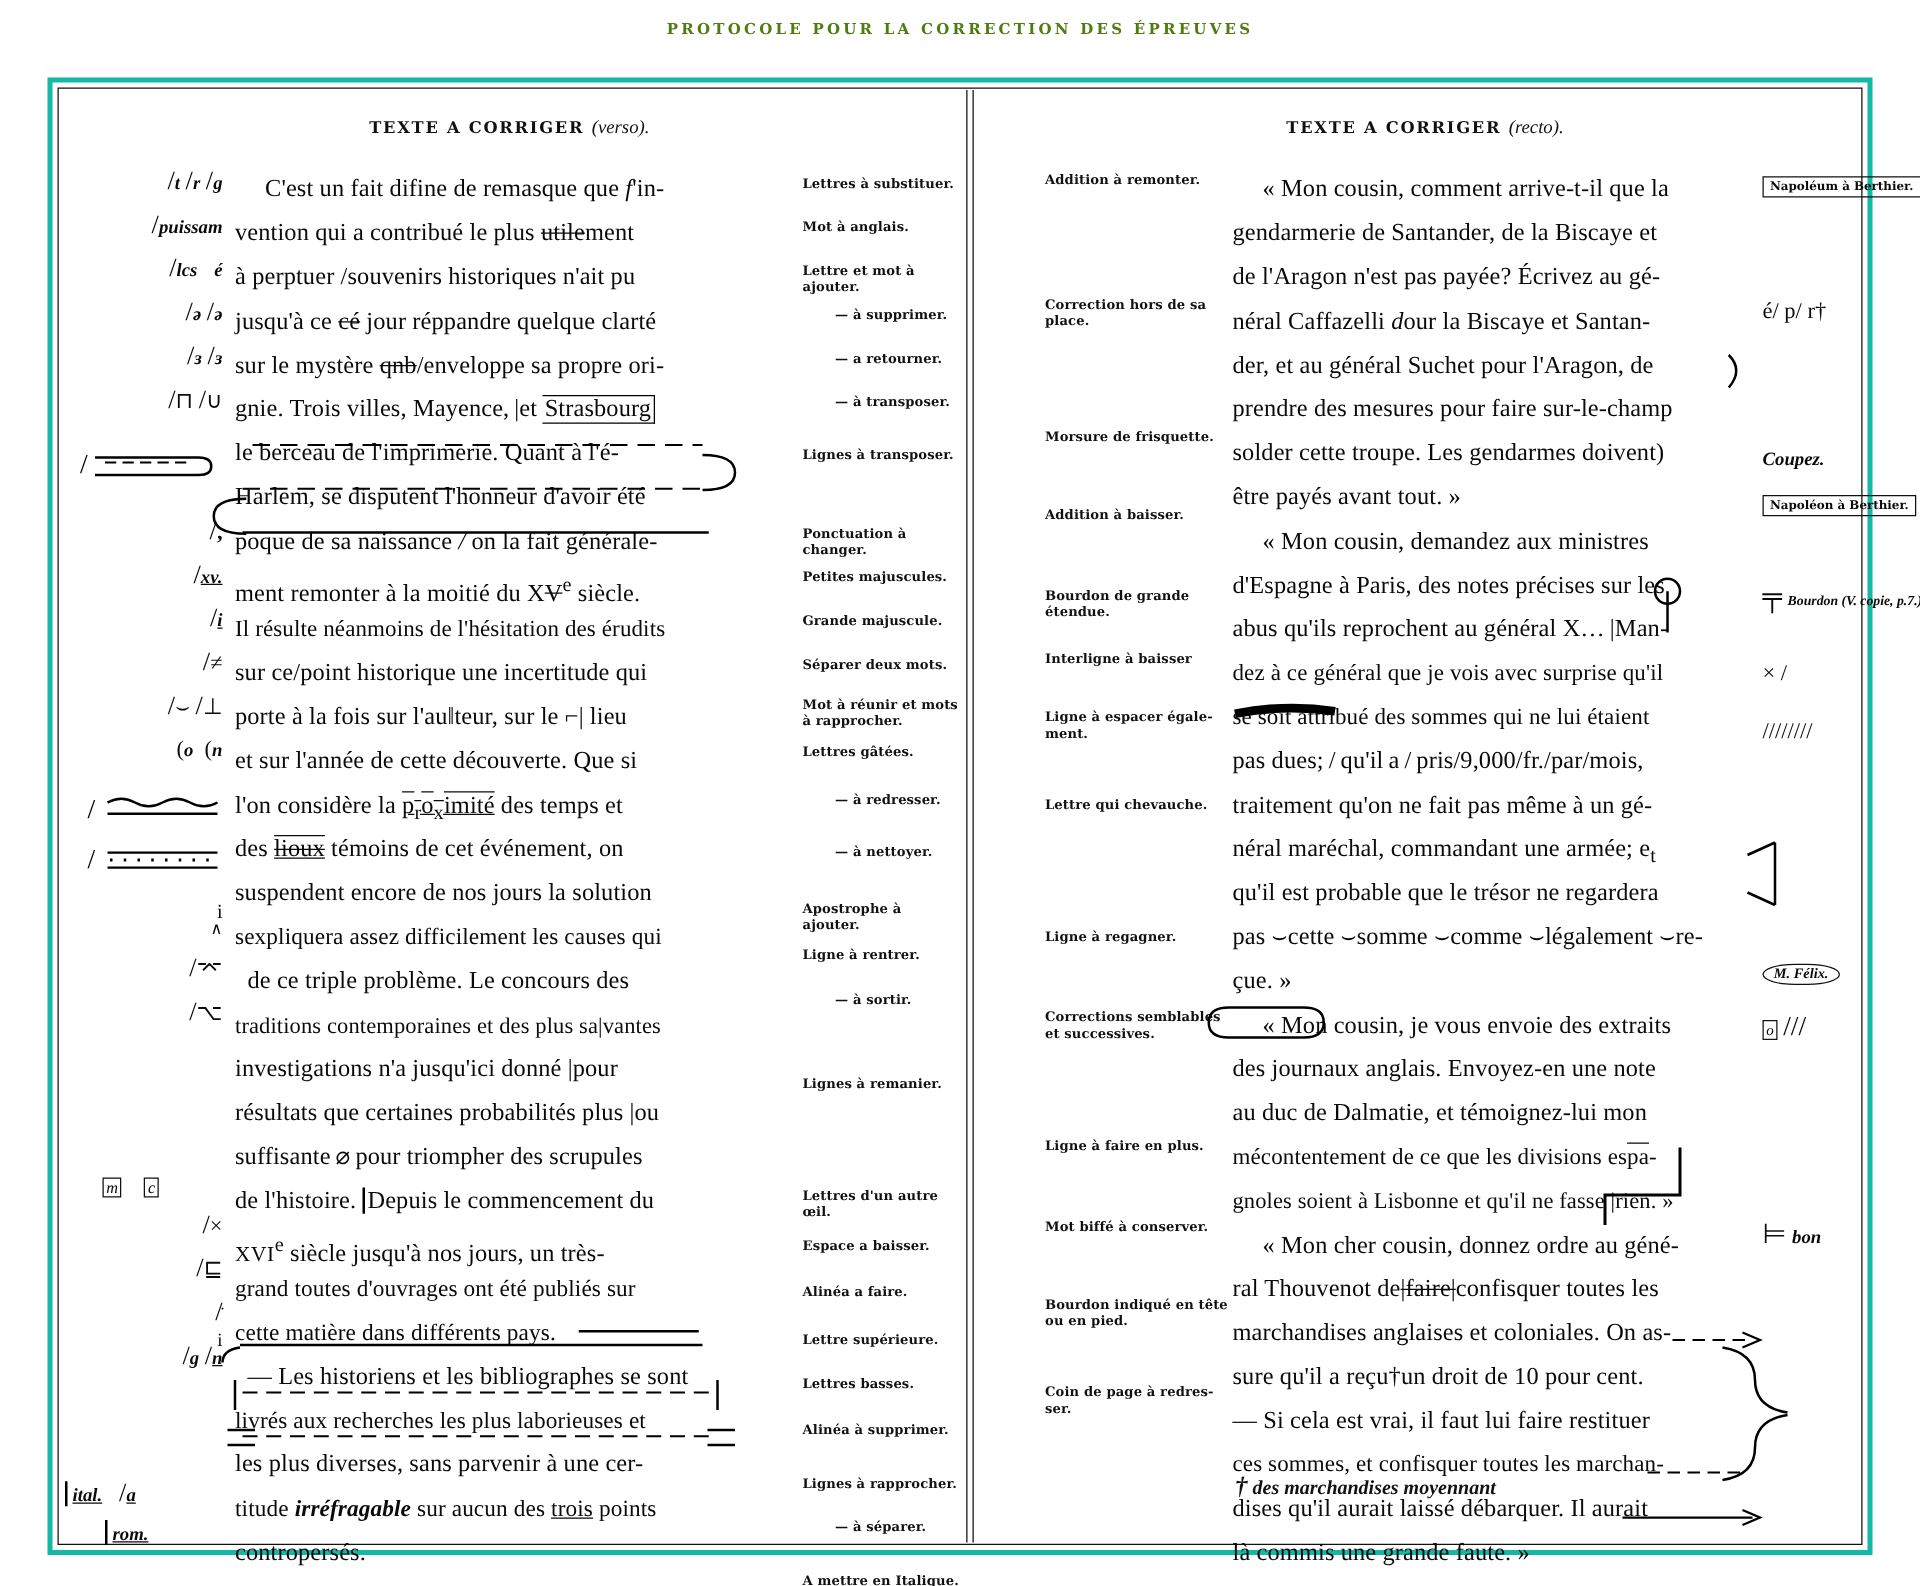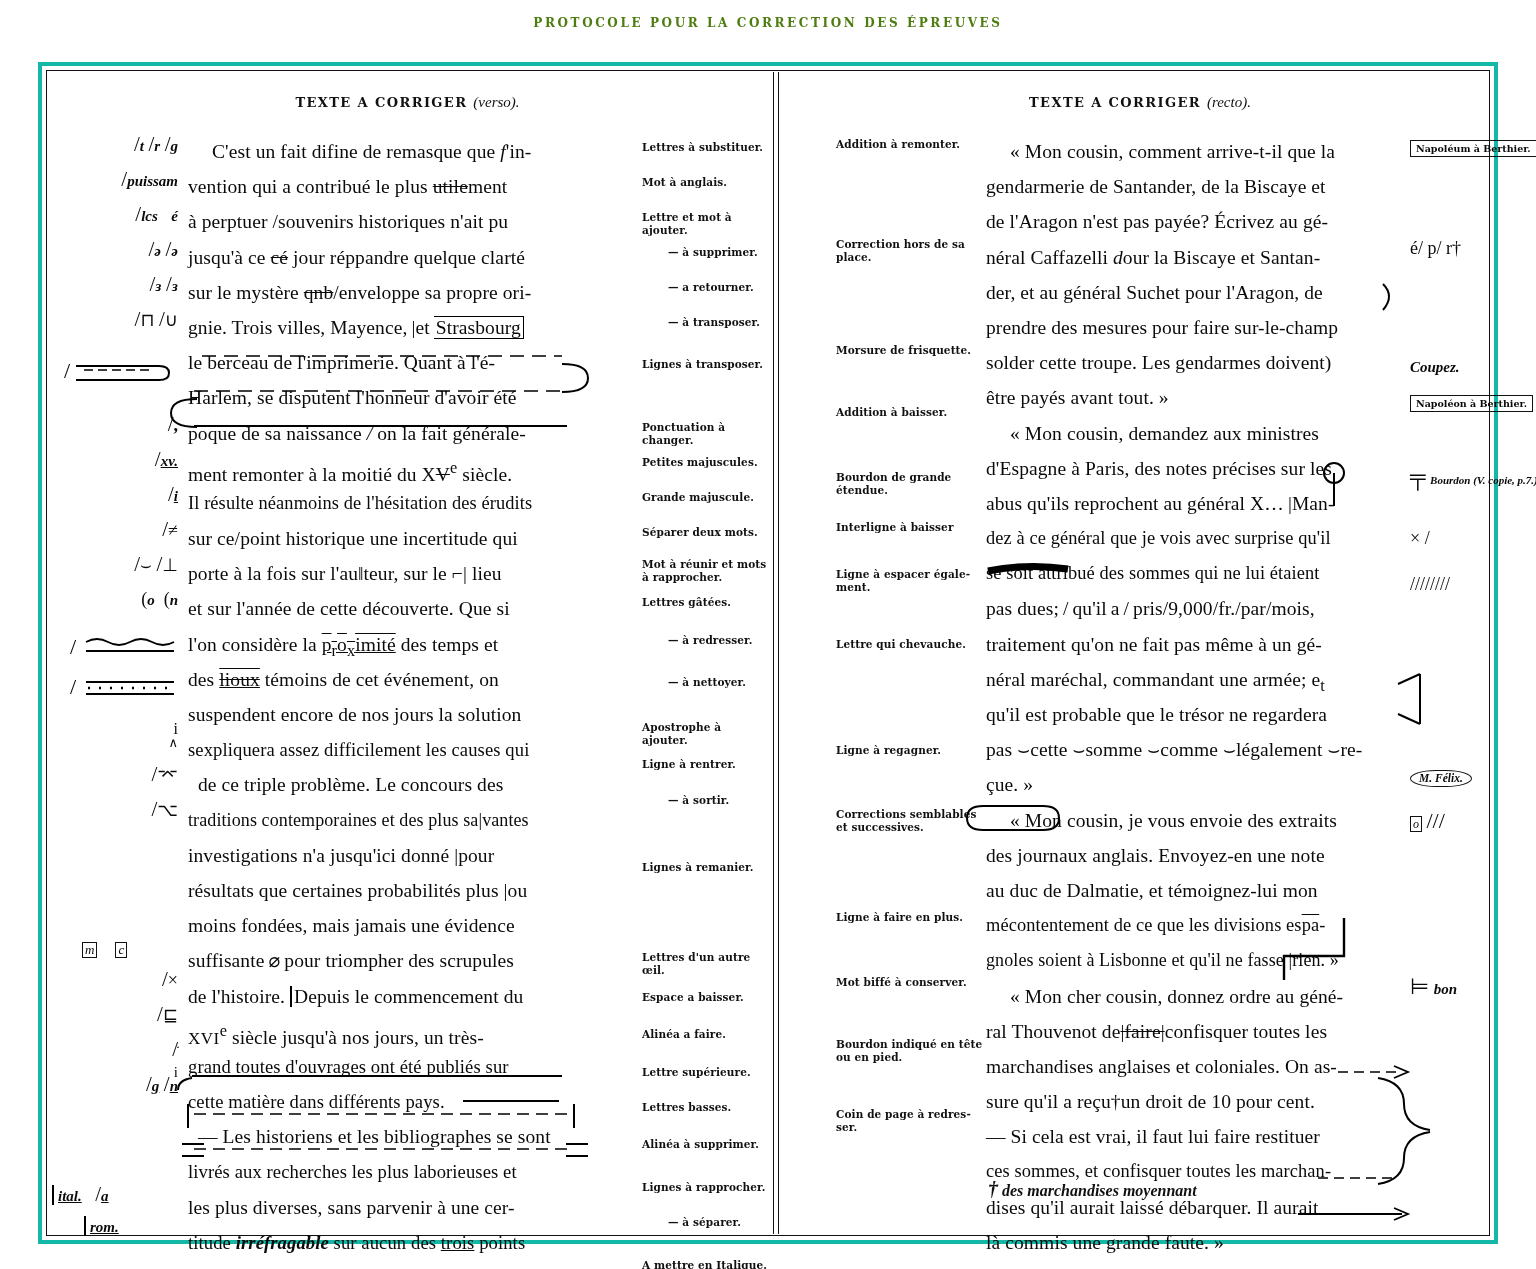--- a/index.html
+++ b/index.html
@@ -274,21 +274,20 @@
       <div class="tline">porte à la fois sur l'au‖teur, sur le ⌐| lieu</div>
       <div class="tline">et sur l'année de cette découverte. Que si</div>
       <div class="tline">l'on considère la <span style="text-decoration:underline overline;">p<sub>r</sub>o<sub>x</sub>imité</span> des temps et</div>
       <div class="tline">des <span style="text-decoration:underline overline line-through;">lioux</span> témoins de cet événement, on</div>
       <div class="tline">suspendent encore de nos jours la solution</div>
       <div class="tline" style="font-size:18.6px;">sexpliquera assez difficilement les causes qui</div>
       <div class="tline">&nbsp;&nbsp;de ce triple problème. Le concours des</div>
       <div class="tline" style="font-size:18px;">traditions contemporaines et des plus sa|vantes</div>
       <div class="tline">investigations n'a jusqu'ici donné |pour</div>
       <div class="tline">résultats que certaines probabilités plus |ou</div>
-      <div class="tline">moins fondées, mais jamais une évidence</div>
       <div class="tline">suffisante ⌀ pour triompher des scrupules</div>
       <div class="tline">de l'histoire. <span style="border-left:2px solid #000;padding-left:2px;">Depuis</span> le commencement du</div>
       <div class="tline"><span class="sc" style="font-size:17px;letter-spacing:0.5px;">XVI</span><sup>e</sup> siècle jusqu'à nos jours, un très-</div>
       <div class="tline" style="font-size:18.6px;">grand toutes d'ouvrages ont été publiés sur</div>
       <div class="tline" style="font-size:18.6px;">cette matière dans différents pays. <span style="display:inline-block;width:96px;border-bottom:2px solid #000;position:relative;top:-6px;"></span></div>
       <div class="tline">&nbsp;&nbsp;— Les historiens et les bibliographes se sont</div>
       <div class="tline" style="font-size:18.6px;">livrés aux recherches les plus laborieuses et</div>
       <div class="tline">les plus diverses, sans parvenir à une cer-</div>
       <div class="tline" style="font-size:18.6px;">titude <i><b>irréfragable</b></i> sur aucun des <span style="text-decoration:underline;">trois</span> points</div>
       <div class="tline">contropersés.</div>

